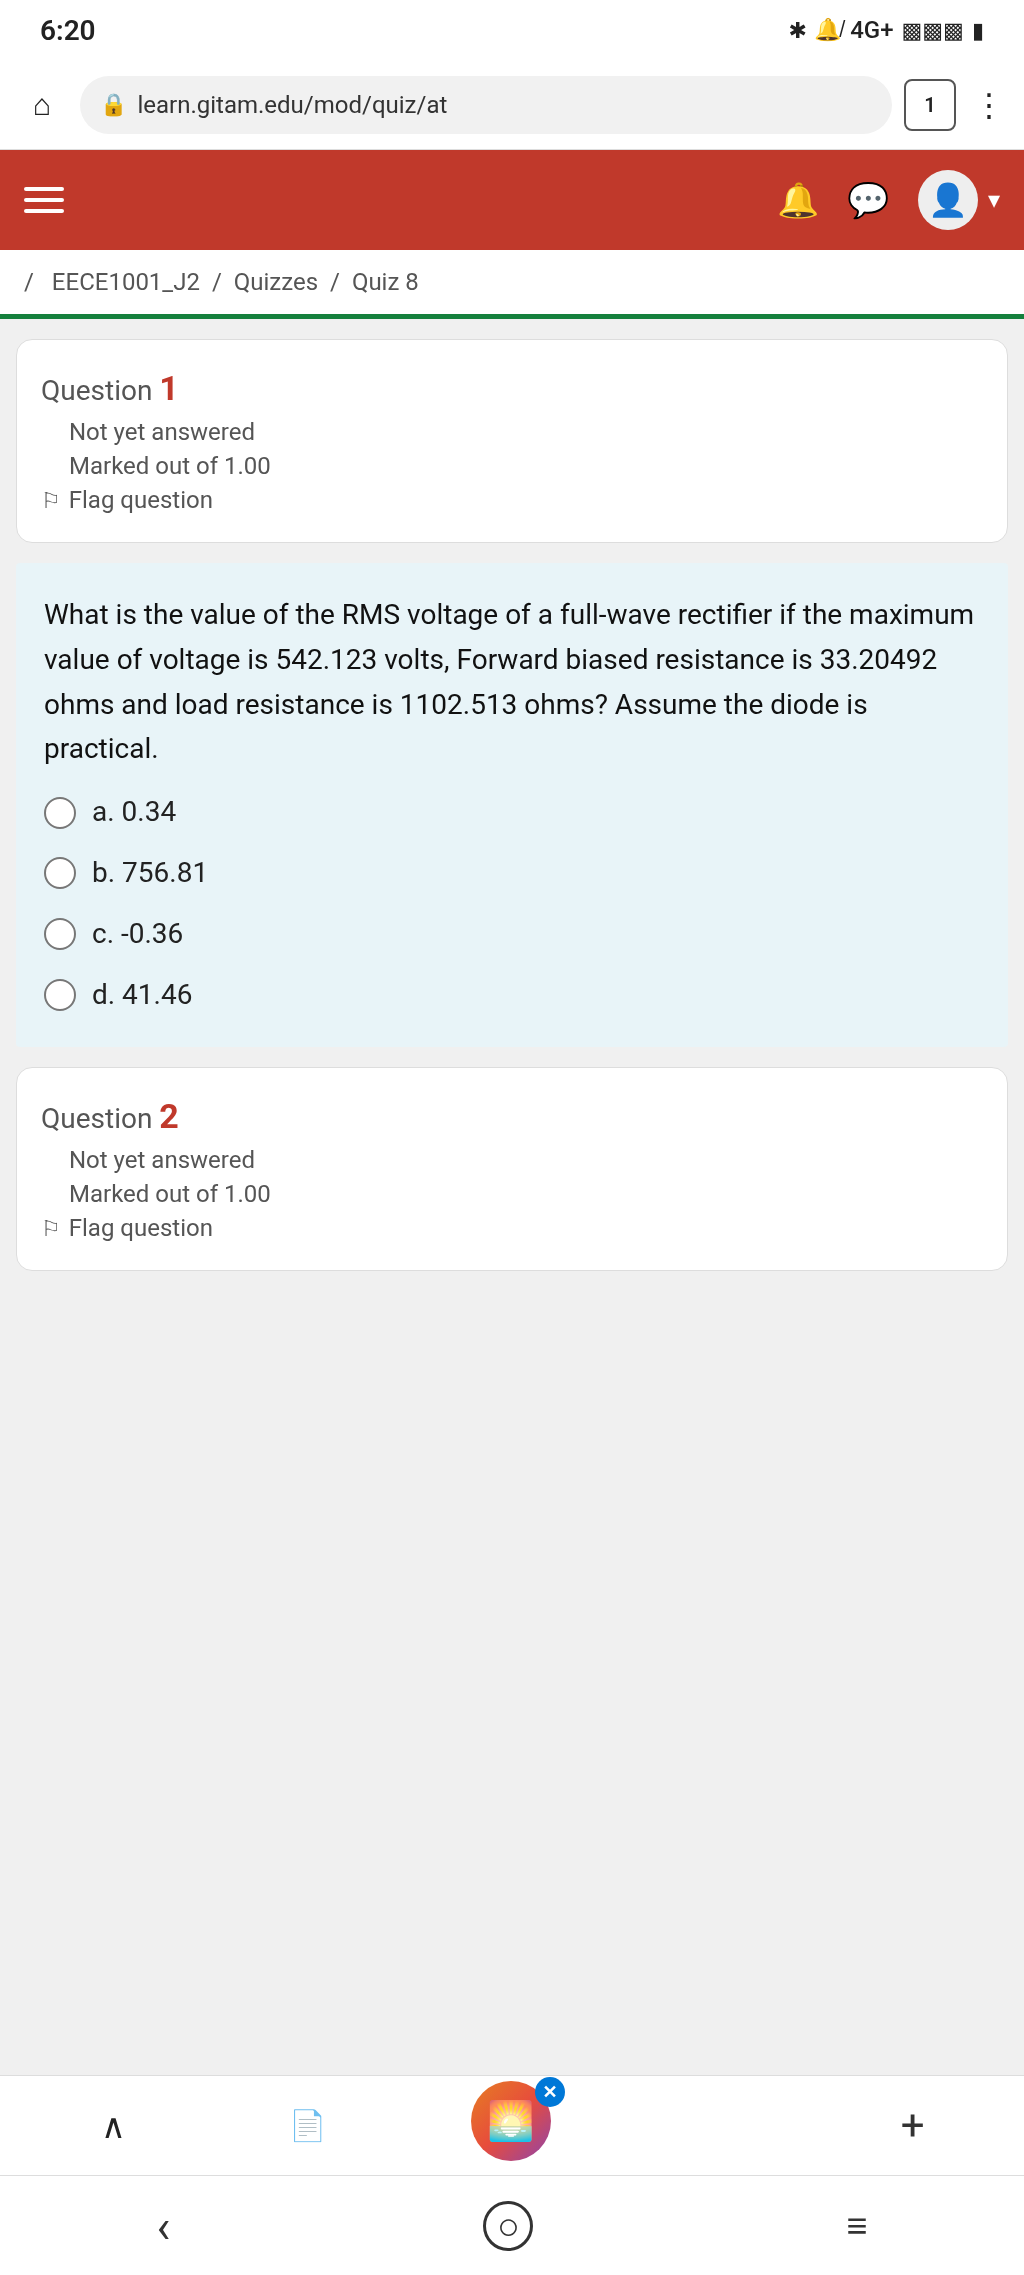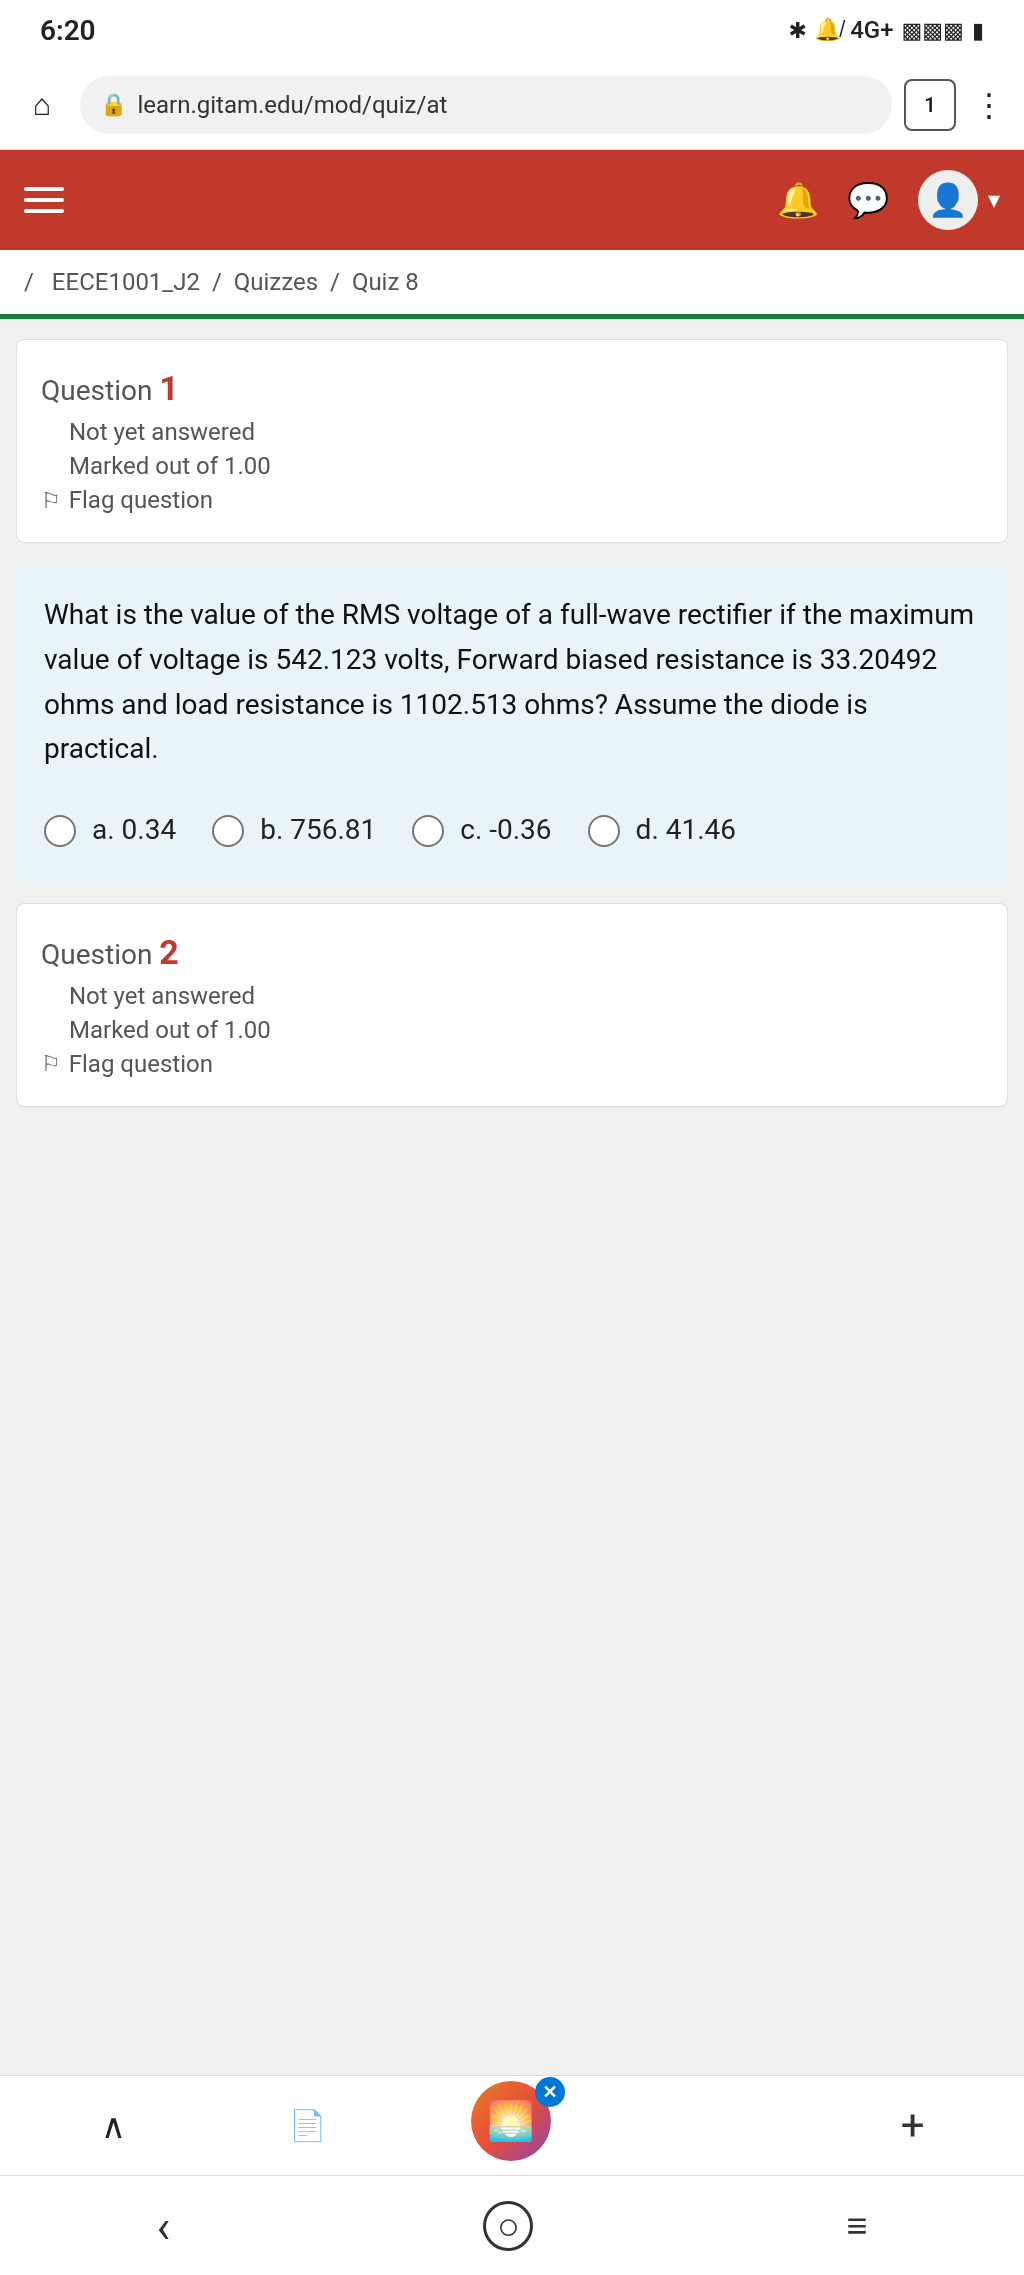--- a/index.html
+++ b/index.html
@@ -125,21 +125,21 @@
     
     .main-content {
       padding: 20px 16px;
       background: #f0f0f0;
     }
 
     
     .question-card {
       background: #fff;
       border: 1px solid #ddd;
-      border-radius: 8px;
+      border-radius: 16px;
       padding: 28px 24px;
       margin-bottom: 20px;
     }
     .question-header {
       font-size: 28px;
       margin-bottom: 10px;
     }
     .question-label { color: #555; font-weight: 400; }
     .question-number { color: #c0392b; font-weight: 700; font-size: 34px; }
     .question-meta {
@@ -158,28 +158,29 @@
     
     .question-body {
       background: #e8f4f8;
       border-radius: 4px;
       padding: 30px 28px;
       margin-bottom: 20px;
       font-size: 28px;
       line-height: 1.6;
     }
     .question-text {
-      margin-bottom: 36px;
+      margin-bottom: 18px;
       color: #111;
     }
     .options-list {
       list-style: none;
       display: flex;
-      flex-direction: row;
-      gap: 36px;
+      flex-direction: column;
+      gap: 16px;
+      justify-content: center;
     }
     .option-item {
       display: flex;
       align-items: center;
       gap: 16px;
       font-size: 28px;
     }
     .radio-btn {
       width: 32px; height: 32px;
       border-radius: 50%;

